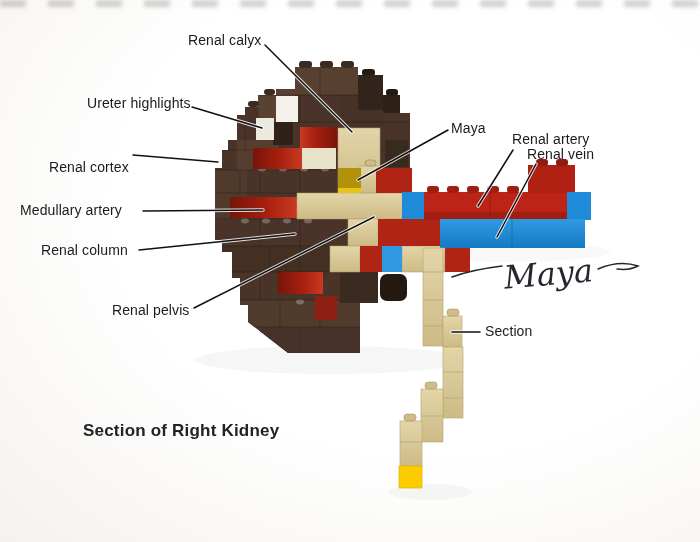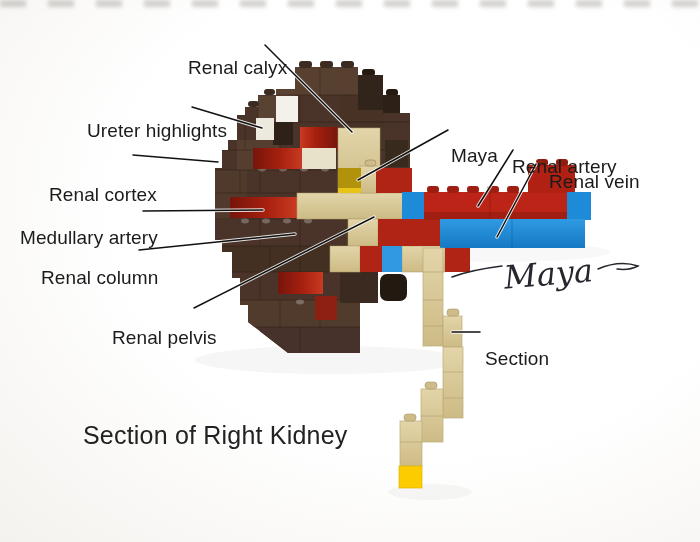--- a/index.html
+++ b/index.html
@@ -3,22 +3,22 @@
 <meta charset="utf-8">
 <style>
   html,body{margin:0;padding:0;background:#fff;}
   .stage{position:relative;width:700px;height:542px;overflow:hidden;
     background:radial-gradient(ellipse at 62% 38%, #ffffff 52%, #f4f2ee 100%);
     font-family:"Liberation Sans", sans-serif;}
   .top-strip{position:absolute;left:0;top:0;width:700px;height:7px;opacity:.55;
     background:repeating-linear-gradient(90deg, rgba(110,104,98,.55) 0 26px, rgba(246,245,243,.08) 26px 48px);
     filter:blur(2px);}
   svg{position:absolute;left:0;top:0;}
-  .lbl{position:absolute;font-size:19px;line-height:14px;color:#1b1b1b;white-space:nowrap;letter-spacing:.1px;margin-top:28px;}
-  .title{position:absolute;left:83px;top:421px;font-size:25px;color:#222;letter-spacing:.2px;}
+  .lbl{position:absolute;font-size:14px;line-height:14px;color:#1b1b1b;white-space:nowrap;letter-spacing:.1px;}
+  .title{position:absolute;left:83px;top:421px;font-size:17px;color:#222;letter-spacing:.2px;font-weight:bold;}
 </style>
 </head>
 <body>
 
 <div class="stage">
   <div class="top-strip"></div>
 
   <svg width="700" height="542" viewBox="0 0 700 542">
     <defs>
       <clipPath id="kidneyClip">
@@ -253,17 +253,17 @@
   </svg>
 
   <div class="lbl" style="left:188px;top:33px">Renal calyx</div>
   <div class="lbl" style="left:87px;top:96px">Ureter highlights</div>
   <div class="lbl" style="left:49px;top:160px">Renal cortex</div>
   <div class="lbl" style="left:20px;top:203px">Medullary artery</div>
   <div class="lbl" style="left:41px;top:243px">Renal column</div>
   <div class="lbl" style="left:112px;top:303px">Renal pelvis</div>
   <div class="lbl" style="left:451px;top:121px">Maya</div>
   <div class="lbl" style="left:512px;top:132px">Renal artery</div>
-  <div class="lbl" style="left:549px;top:147px">Renal vein</div>
+  <div class="lbl" style="left:527px;top:147px">Renal vein</div>
   <div class="lbl" style="left:485px;top:324px">Section</div>
 
   <div class="title">Section of Right Kidney</div>
 </div>
 
 </body></html>

